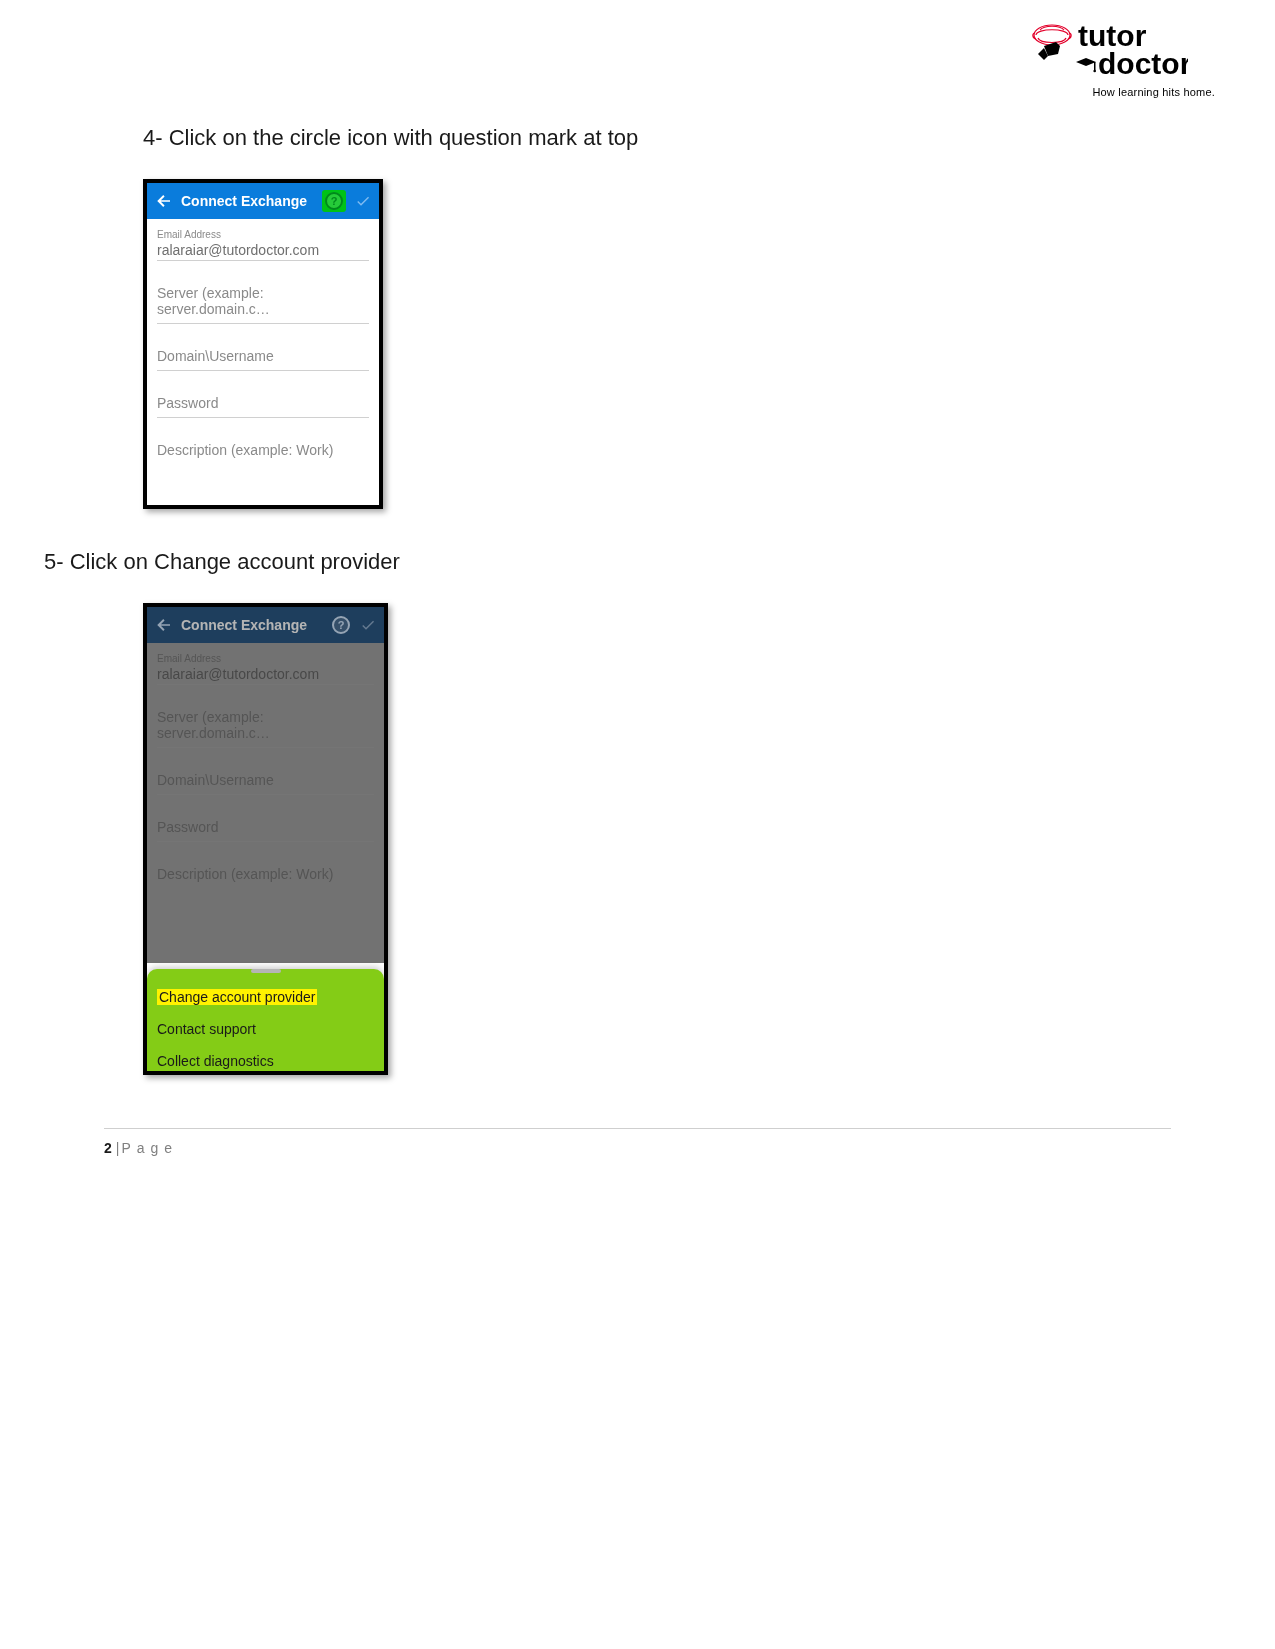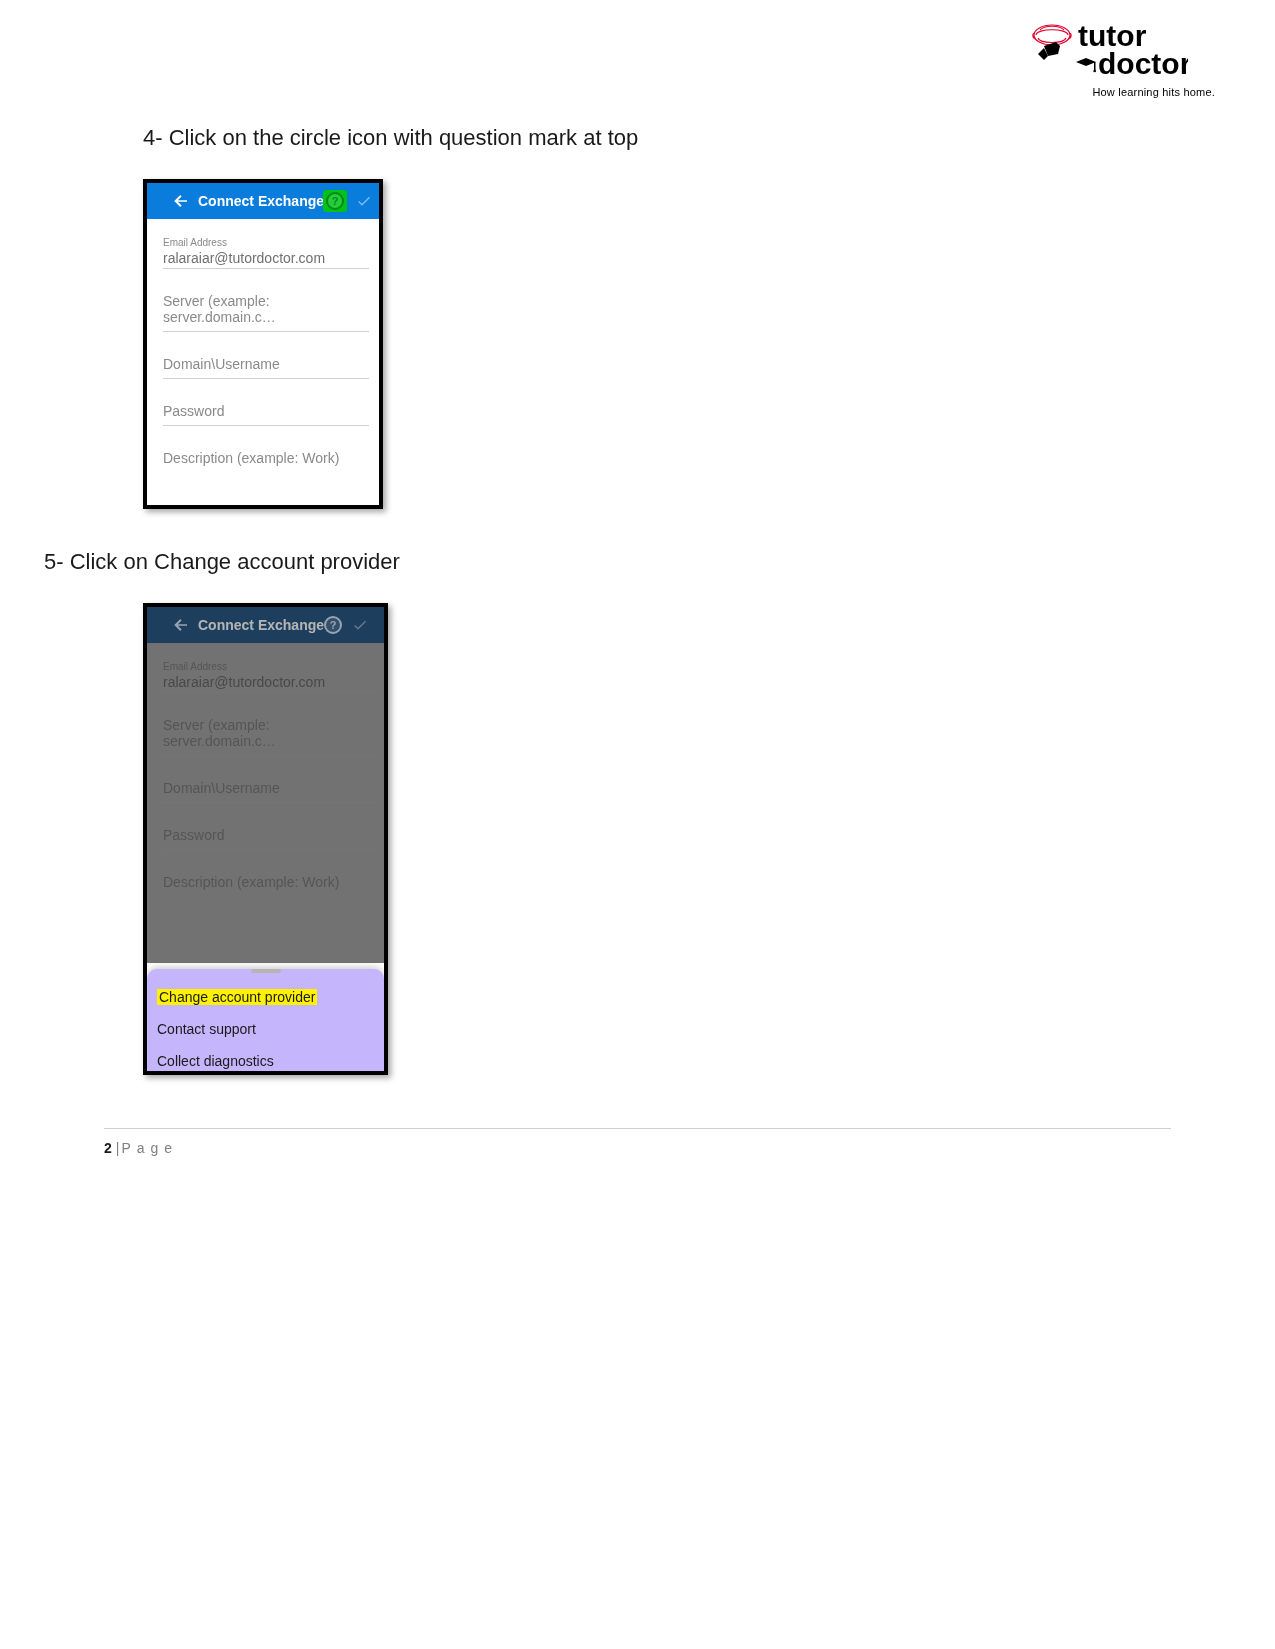--- a/index.html
+++ b/index.html
@@ -60,21 +60,21 @@
       width: 245px;
       height: 472px;
       margin-top: 28px;
     }
     
     .titlebar {
       background: #0a7cdc;
       height: 36px;
       display: flex;
       align-items: center;
-      padding: 0 25px;
+      padding: 0 8px;
       color: #fff;
     }
     .tb-back {
       width: 18px; height: 18px;
       flex: 0 0 auto;
       margin-right: 6px;
     }
     .tb-title {
       font-weight: 700;
       font-size: 14px;
@@ -108,22 +108,21 @@
     .help-plain {
       border-color: #cfe6ff;
       color: #cfe6ff;
     }
     .tb-check {
       width: 16px; height: 16px;
       opacity: 0.6;
     }
     
     .form-area {
-      padding: 10px 10px 0 16px;
-      margin-top: 8px;
+      padding: 10px 10px 0 10px;
     }
     .field {
       margin-bottom: 18px;
       padding-bottom: 2px;
       border-bottom: 1px solid #d0d0d0;
     }
     .field-label-sm {
       font-size: 10px;
       color: #8a8a8a;
       margin-bottom: 2px;
@@ -148,21 +147,21 @@
     .dimmed-upper .form-area { filter: brightness(0.78) contrast(0.92); }
     .dimmed-upper::after {
       content: "";
       position: absolute;
       inset: 0;
       background: rgba(40,40,40,0.35);
       pointer-events: none;
     }
     
     .sheet {
-      background: #c4b5fd;
+      background: #84cc16;
       border-top-left-radius: 10px;
       border-top-right-radius: 10px;
       position: relative;
       height: calc(100% - 356px);
       box-shadow: 0 -2px 6px rgba(0,0,0,0.2);
     }
     .sheet-handle {
       width: 30px;
       height: 4px;
       background: #b5b5b5;

